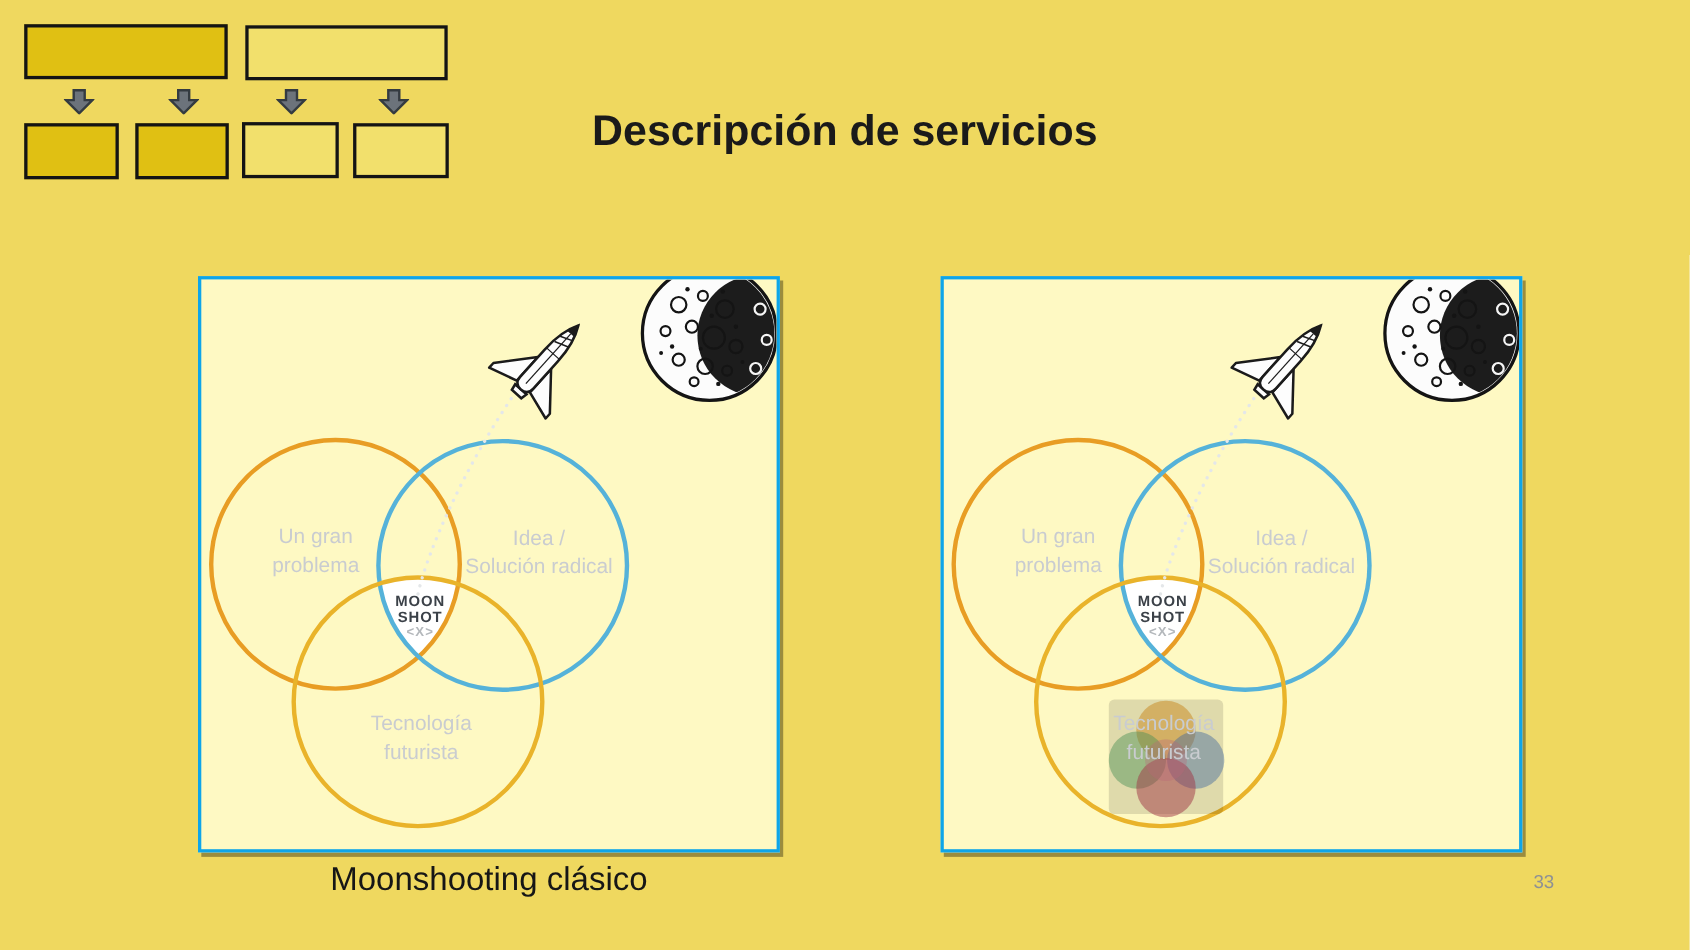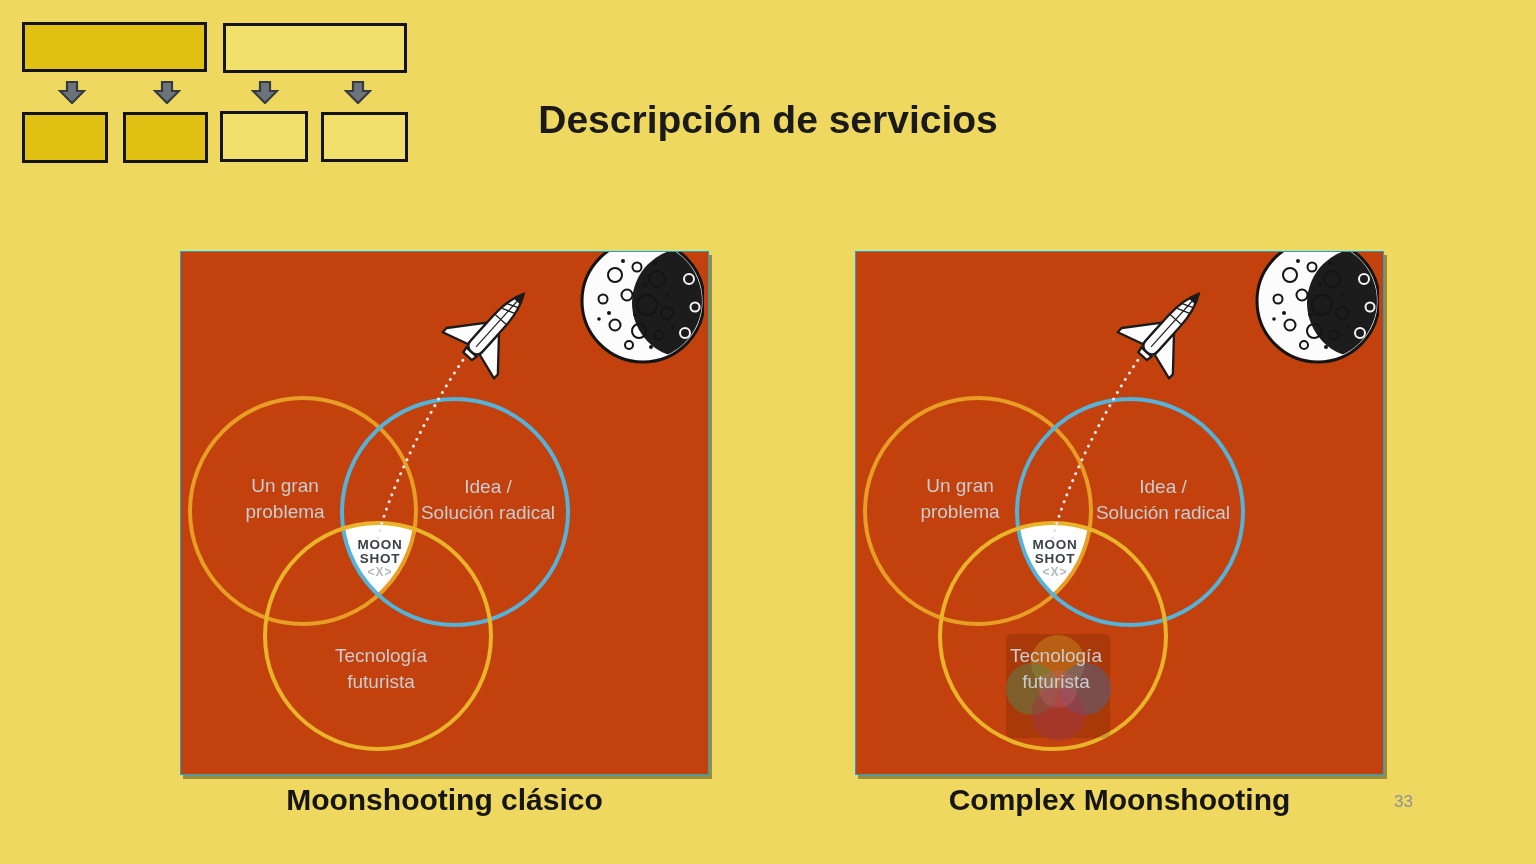--- a/index.html
+++ b/index.html
@@ -11,32 +11,32 @@
   .fd-box{position:absolute;box-sizing:border-box;border:3px solid #141414;}
   .fd-dark{background:#e0c013;}
   .fd-light{background:#f2e06c;}
   .fd-arrow{position:absolute;width:28px;height:23px;}
 
   
   .title-block{position:absolute;left:50%;top:92px;transform:translateX(-50%);
     text-align:center;color:#1a1a1a;font-weight:bold;font-size:39px;line-height:1.42;white-space:nowrap;}
 
   
-  .panel{position:absolute;top:251px;width:529px;height:524px;background:#c2410c;
-    border:1px solid #0ea5e9;box-sizing:border-box;overflow:hidden;
+  .panel{position:absolute;top:251px;width:529px;height:524px;background:#fef9c3;
+    border:3px solid #0ea5e9;box-sizing:border-box;overflow:hidden;
     box-shadow:3px 4px 0 rgba(0,0,0,0.35);}
   .panel svg{position:absolute;left:0;top:0;display:block;}
 
   .lbl{font-family:"Liberation Sans",sans-serif;font-size:19px;fill:#c9ccd0;}
   .ms{font-family:"Liberation Sans",sans-serif;font-size:13.5px;font-weight:bold;fill:#3b4148;letter-spacing:0.8px;}
   .msx{font-family:"Liberation Sans",sans-serif;font-size:12px;font-weight:bold;fill:#b4b8bc;letter-spacing:1px;}
 
   
   .caption{position:absolute;top:783px;width:529px;text-align:center;
-    font-size:30px;font-weight:bold;color:#161616;white-space:nowrap;}
+    font-size:30px;font-weight:normal;color:#161616;white-space:nowrap;}
 
   .page-number{position:absolute;left:1394px;top:792px;font-size:17px;color:#8d9095;}
 </style>
 </head>
 <body>
 
 <div class="slide">
 
   <div class="flow-diagram">
     <div class="fd-box fd-dark" style="left:0px;top:0px;width:185px;height:50px"></div>
@@ -240,17 +240,16 @@
       <text class="lbl" text-anchor="middle" x="307" y="267">Solución radical</text>
       <text class="lbl" text-anchor="middle" x="200" y="410">Tecnología</text>
       <text class="lbl" text-anchor="middle" x="200" y="436">futurista</text>
       <text class="ms" text-anchor="middle" x="199" y="297">MOON</text>
       <text class="ms" text-anchor="middle" x="199" y="311">SHOT</text>
       <text class="msx" text-anchor="middle" x="199" y="324">&lt;X&gt;</text>
     </svg>
   </div>
 
   <div class="caption" style="left:180px">Moonshooting clásico</div>
-  <div class="caption" style="left:855px">Complex Moonshooting</div>
 
   <div class="page-number">33</div>
 
 </div>
 
 </body></html>

